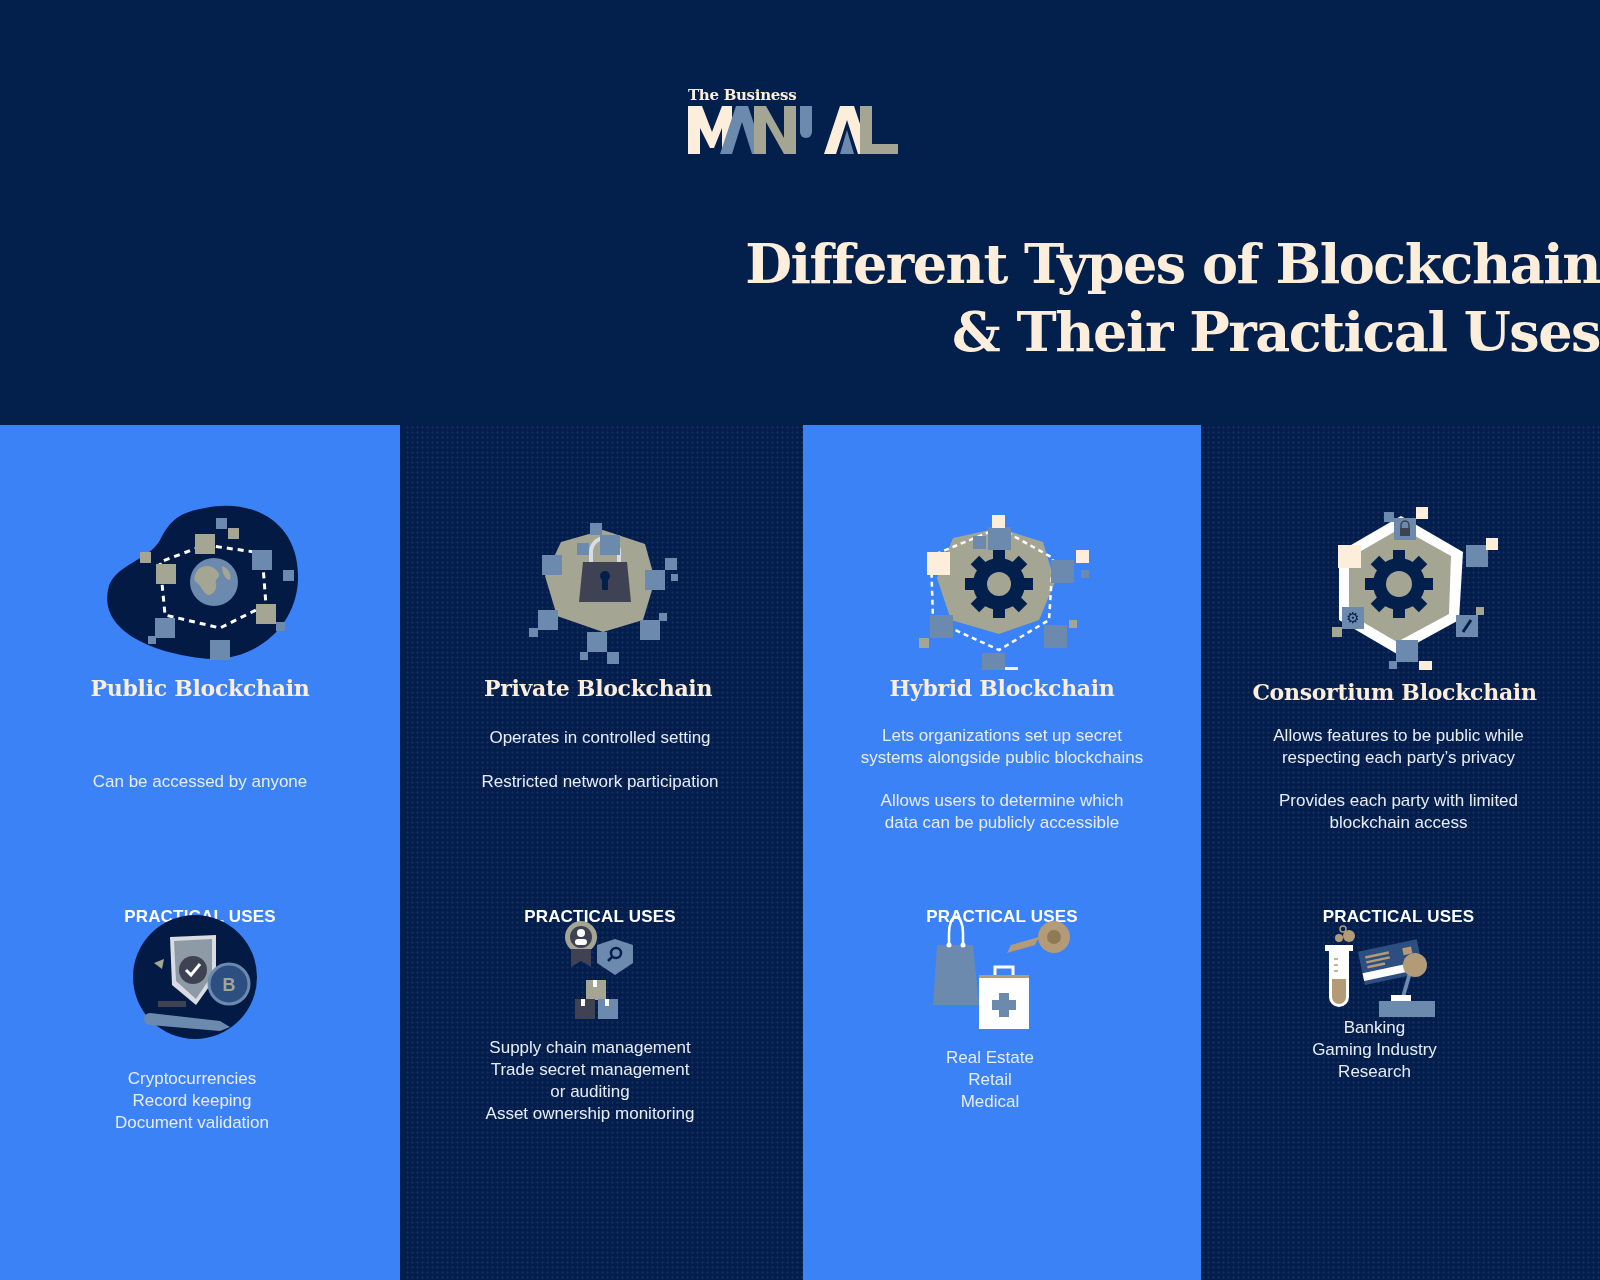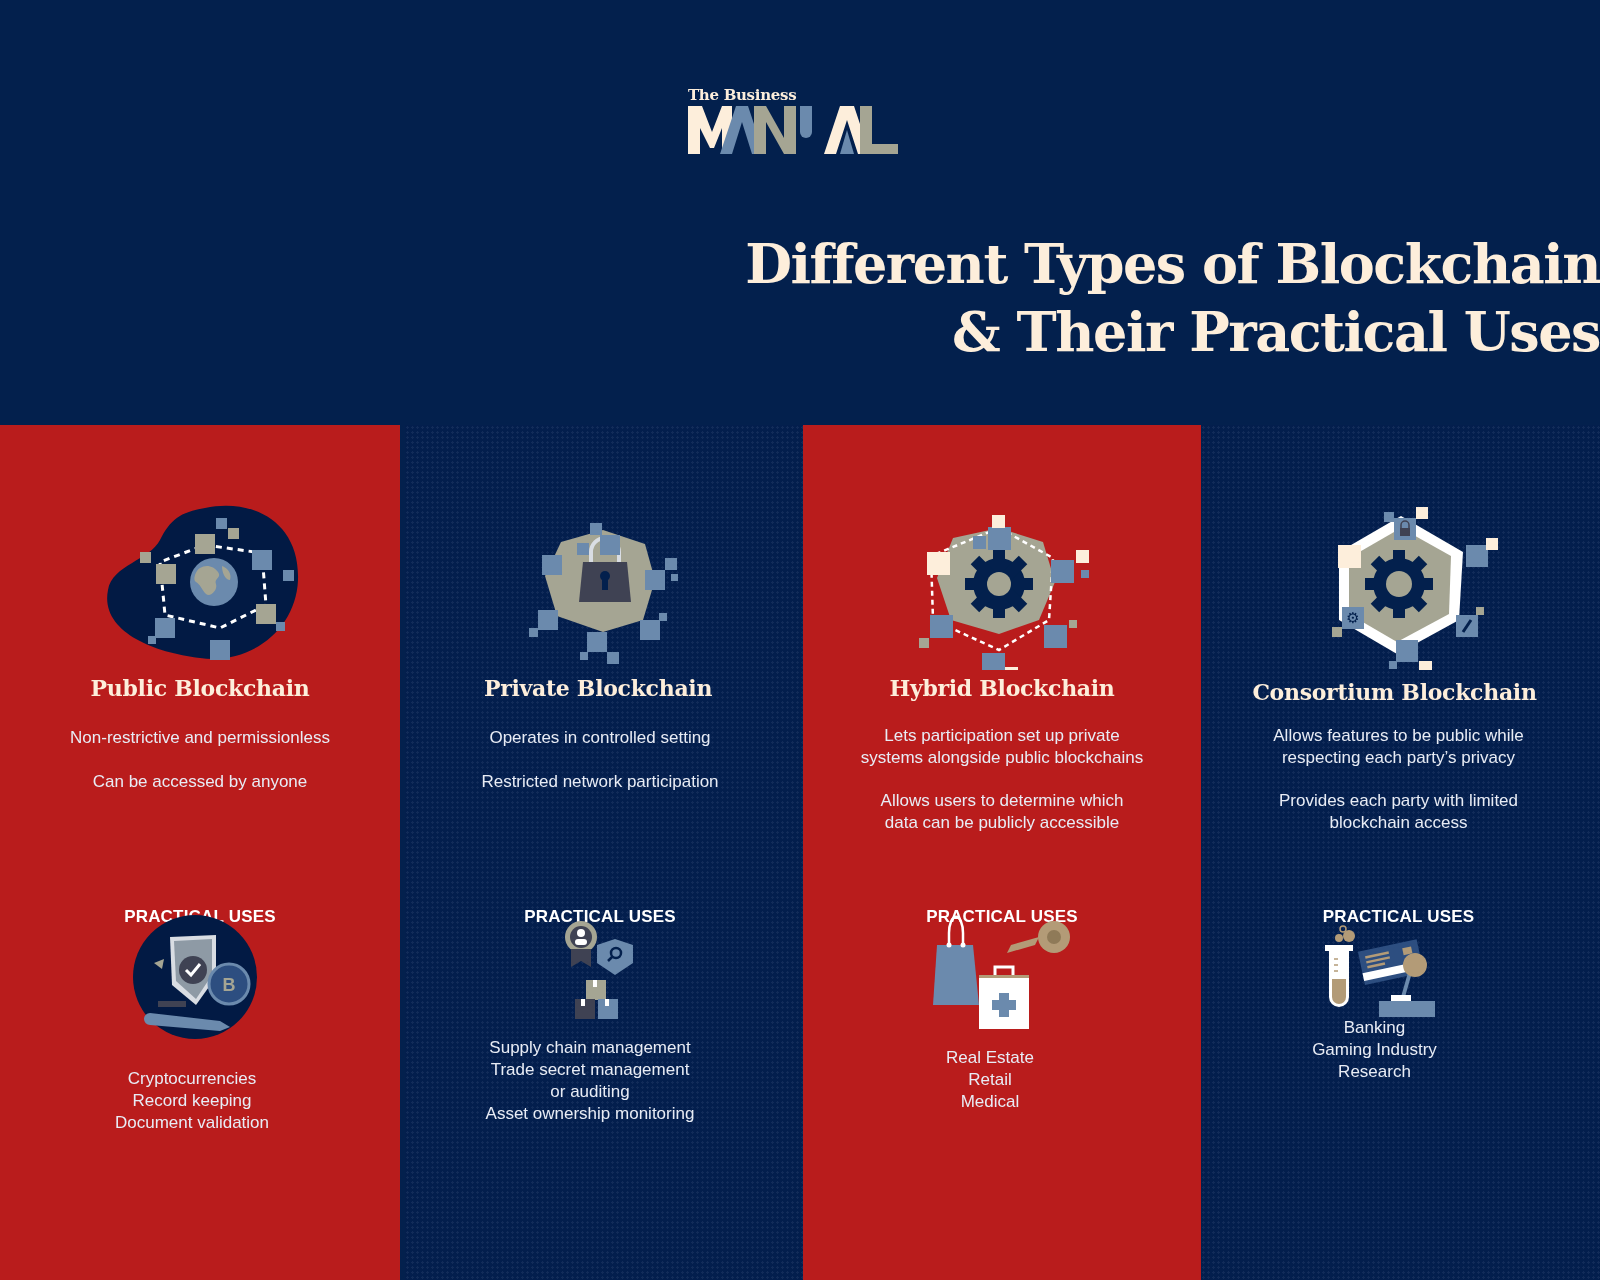--- a/index.html
+++ b/index.html
@@ -25,21 +25,21 @@
   .title {
     position: absolute; left: 0; top: 230px; width: 1600px;
     text-align: right;
     font-family: "DejaVu Serif", serif; font-weight: bold;
     font-size: 54px; line-height: 68px; color: #fdeedb;
     letter-spacing: -1.5px;
   }
   .col {
     position: absolute; top: 425px; width: 400px; height: 855px;
   }
-  .col.light { background: #b91c1c; }
+  .col.light { background: #3b82f6; }
   .col.dark {
     background-color: #031e4d;
     background-image: radial-gradient(rgba(20,45,90,0.9) 1px, transparent 1.4px);
     background-size: 5px 5px;
   }
   .col-icon { position: absolute; left: 0; width: 400px; height: 200px; }
   .col-title {
     position: absolute; left: 0; width: 100%; text-align: center;
     font-family: "DejaVu Serif", serif; font-weight: bold;
     font-size: 22px; color: #fdeedb; letter-spacing: -0.3px;
@@ -100,21 +100,20 @@
     <rect x="283" y="100" width="11" height="11" fill="#6b8aad"></rect>
     <rect x="156" y="94" width="20" height="20" fill="#a5a593"></rect>
     <rect x="140" y="82" width="11" height="11" fill="#a5a593"></rect>
     <rect x="256" y="134" width="20" height="20" fill="#a5a593"></rect>
     <rect x="276" y="152" width="9" height="9" fill="#6b8aad"></rect>
     <rect x="155" y="148" width="20" height="20" fill="#6b8aad"></rect>
     <rect x="148" y="166" width="8" height="8" fill="#6b8aad"></rect>
     <rect x="210" y="170" width="20" height="20" fill="#6b8aad"></rect>
   </svg>
   <div class="col-title" style="top:250px;">Public Blockchain</div>
-  <div class="desc" style="top:302px;">Non-restrictive and permissionless</div>
   <div class="desc" style="top:346px;">Can be accessed by anyone</div>
   <div class="pu-label" style="top:457px;">PRACTICAL USES</div>
   <svg class="pu-icon" style="top:490px;" viewBox="0 0 400 130">
     <circle cx="195" cy="62" r="62" fill="#021a44"></circle>
     <polygon points="170,22 216,20 216,62 196,90 172,70" fill="#d9dde3"></polygon>
     <polygon points="174,26 212,24 212,60 196,84 176,66" fill="#8e9aa5"></polygon>
     <circle cx="193" cy="55" r="14" fill="#3f4253"></circle>
     <polyline points="186,55 191,60 200,49" fill="none" stroke="#fff" stroke-width="3"></polyline>
     <circle cx="229" cy="69" r="20" fill="#2d4e80" stroke="#6b8aad" stroke-width="3"></circle>
     <text x="229" y="76" text-anchor="middle" font-size="18" font-weight="bold" fill="#a5a593" font-family="Liberation Sans, sans-serif">B</text>
@@ -201,21 +200,21 @@
     <rect x="127" y="145" width="23" height="23" fill="#6b8aad"></rect>
     <rect x="116" y="168" width="10" height="10" fill="#a5a593"></rect>
     <rect x="241" y="155" width="23" height="23" fill="#6b8aad"></rect>
     <rect x="266" y="150" width="8" height="8" fill="#a5a593"></rect>
     <rect x="179" y="183" width="23" height="23" fill="#6b8aad"></rect>
     <rect x="170" y="200" width="8" height="8" fill="#6b8aad"></rect>
     <rect x="202" y="197" width="13" height="13" fill="#fdeedb"></rect>
   </svg>
   <div class="col-title" style="top:250px;">Hybrid Blockchain</div>
   <div class="desc" style="top:300px;">
-    <div>Lets participation set up private</div>
+    <div>Lets organizations set up secret</div>
     <div>systems alongside public blockchains</div>
   </div>
   <div class="desc" style="top:365px;">
     <div>Allows users to determine which</div>
     <div>data can be publicly accessible</div>
   </div>
   <div class="pu-label" style="top:457px;">PRACTICAL USES</div>
   <svg class="pu-icon" style="top:490px;" viewBox="0 0 400 130">
     <polygon points="134,30 170,30 176,90 130,90" fill="#6b8aad"></polygon>
     <path d="M146,30 v-12 a6,14 0 0 1 14,0 v12" fill="none" stroke="#fff" stroke-width="2.5"></path>

